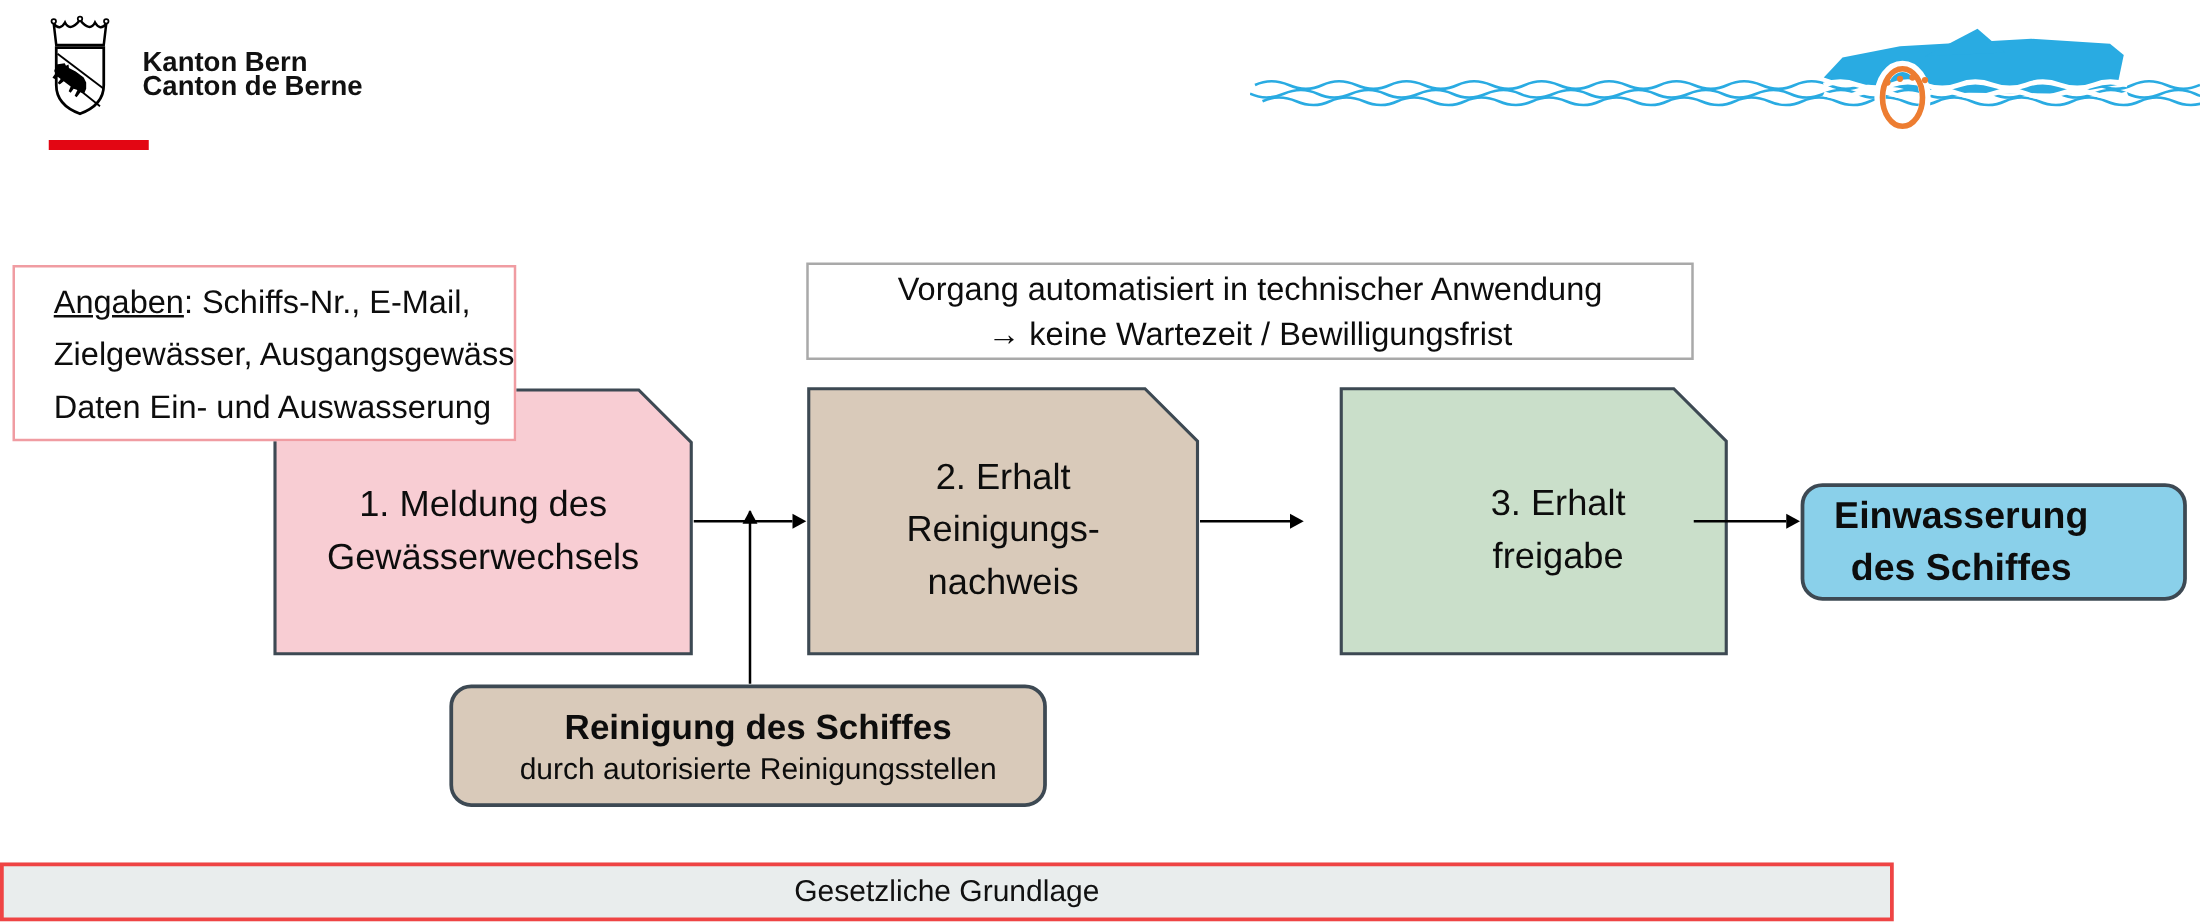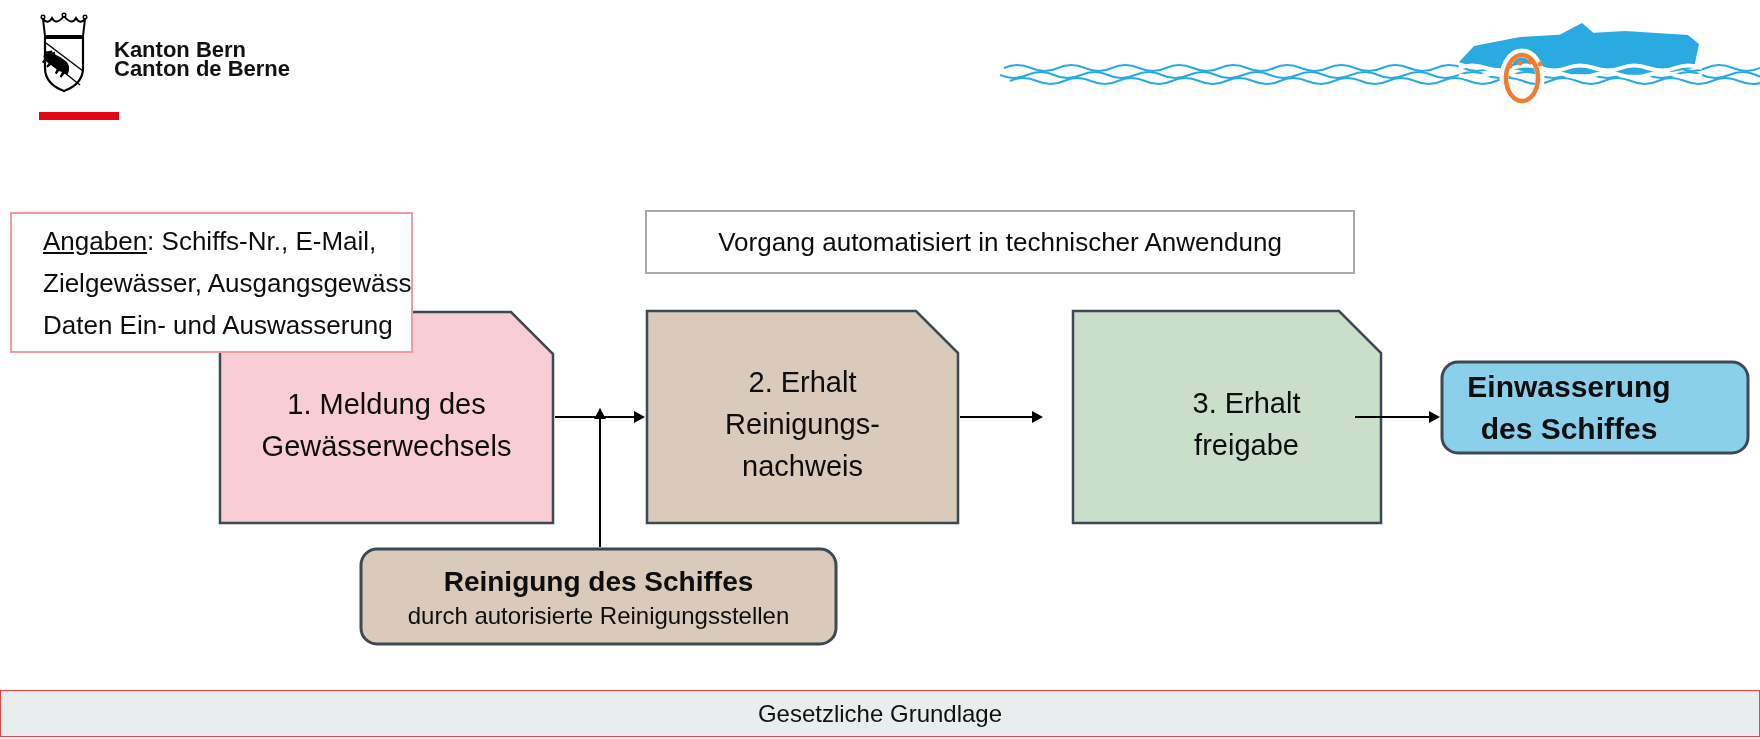--- a/index.html
+++ b/index.html
@@ -10,21 +10,21 @@
   
   .logo-text{position:absolute;left:114px;top:40px;font-size:22px;font-weight:bold;line-height:19px;color:#111;}
   .red-bar{position:absolute;left:39px;top:112px;width:80px;height:8px;background:#E30613;}
 
   
   .note{position:absolute;background:#fff;box-sizing:border-box;}
   .note-angaben{left:10px;top:212px;width:403px;height:141px;border:2px solid #F09CA2;
                 padding:6px 0 0 31px;font-size:26px;line-height:42px;overflow:hidden;}
   .note-angaben div{white-space:nowrap;}
   .note-angaben .ul{text-decoration:underline;}
-  .note-vorgang{left:645px;top:210px;width:710px;height:64px;border:2px solid #A9A9A9;
+  .note-vorgang{left:645px;top:210px;width:710px;height:78px;border:2px solid #A9A9A9;
                 font-size:26px;line-height:36px;text-align:center;display:flex;flex-direction:column;justify-content:center;}
 
   
   .shape{position:absolute;}
   .shape svg{position:absolute;left:0;top:0;overflow:visible;}
   .shape-label{position:absolute;left:0;top:0;right:0;bottom:0;display:flex;flex-direction:column;
                align-items:center;justify-content:center;text-align:center;}
   .step-label{font-size:29px;line-height:42px;padding-top:14px;}
   .result-label{font-size:30px;line-height:42px;font-weight:bold;}
   .sub-label .sub-title{font-size:28px;line-height:38px;font-weight:bold;}
@@ -32,22 +32,22 @@
 
   
   .arrow-h{position:absolute;height:2px;background:#000;}
   .arrow-h::after{content:"";position:absolute;right:-11px;top:-5px;width:0;height:0;
                   border-left:11px solid #000;border-top:6px solid transparent;border-bottom:6px solid transparent;}
   .arrow-v{position:absolute;width:2px;background:#000;}
   .arrow-v::before{content:"";position:absolute;top:-1px;left:-5px;width:0;height:0;
                    border-bottom:11px solid #000;border-left:6px solid transparent;border-right:6px solid transparent;}
 
   
-  .footer-bar{position:absolute;left:0;top:690px;width:1760px;height:47px;background:#E9EDED;
-              border:1px solid #ef4444;box-sizing:border-box;display:flex;align-items:center;justify-content:center;
+  .footer-bar{position:absolute;left:0;top:690px;width:1515px;height:47px;background:#E9EDED;
+              border:3px solid #ef4444;box-sizing:border-box;display:flex;align-items:center;justify-content:center;
               font-size:24px;color:#111;}
 </style>
 </head>
 <body>
 
 <div class="canvas">
 
   <div class="abs" style="left:0;top:0;width:400px;height:130px;">
     <svg class="abs" style="left:36px;top:12px;" width="56" height="82" viewBox="0 0 56 82">
       <path d="M9,24 L7,7 Q12,13 16,6 Q20,14 28,4 Q36,14 40,6 Q44,13 49,7 L47,24 Z" fill="#fff" stroke="#000" stroke-width="2"></path>
@@ -93,20 +93,21 @@
   <div class="note note-angaben" style="z-index:5;">
     <div>
       <span class="ul">Angaben</span><span>: Schiffs-Nr., E-Mail,</span>
     </div>
     <div>Zielgewässer, Ausgangsgewässe,</div>
     <div>Daten Ein- und Auswasserung</div>
   </div>
 
   <div class="note note-vorgang">
     <div>Vorgang automatisiert in technischer Anwendung</div>
+    <div>→ keine Wartezeit / Bewilligungsfrist</div>
   </div>
 
   <div class="shape" style="left:218px;top:310px;width:337px;height:215px;">
     <svg width="337" height="215" viewBox="0 0 337 215">
       <polygon points="2,2 293,2 335,44 335,213 2,213" stroke-width="2.5" fill="#F8CDD3" stroke="#3D4953"></polygon>
     </svg>
     <div class="shape-label step-label">
       <span>1. Meldung des</span>
       <span>Gewässerwechsels</span>
     </div>
@@ -126,31 +127,31 @@
   <div class="shape" style="left:1071px;top:309px;width:351px;height:216px;">
     <svg width="312" height="216" viewBox="0 0 312 216">
       <polygon points="2,2 268,2 310,44 310,214 2,214" stroke-width="2.5" fill="#CADFCA" stroke="#3D4953"></polygon>
     </svg>
     <div class="shape-label step-label">
       <span>3. Erhalt</span>
       <span>freigabe</span>
     </div>
   </div>
 
-  <div class="shape" style="left:1440px;top:360px;width:258px;height:95px;">
+  <div class="shape" style="left:1440px;top:386px;width:258px;height:95px;">
     <svg width="310" height="95" viewBox="0 0 310 95">
       <rect x="2" y="2" width="306" height="91" rx="16" stroke-width="3" fill="#8AD0EA" stroke="#3D4953"></rect>
     </svg>
     <div class="shape-label result-label">
       <span>Einwasserung</span>
       <span>des Schiffes</span>
     </div>
   </div>
 
-  <div class="shape" style="left:359px;top:547px;width:479px;height:99px;">
+  <div class="shape" style="left:359px;top:547px;width:479px;height:99px;padding-left:16px;">
     <svg width="479" height="99" viewBox="0 0 479 99">
       <rect x="2" y="2" width="475" height="95" rx="16" stroke-width="3" fill="#D9CABA" stroke="#3D4953"></rect>
     </svg>
     <div class="shape-label sub-label">
       <span class="sub-title">Reinigung des Schiffes</span>
       <span class="sub-subtitle">durch autorisierte Reinigungsstellen</span>
     </div>
   </div>
 
   <div class="arrow-h" style="left:555px;top:416px;width:79px;"></div>

